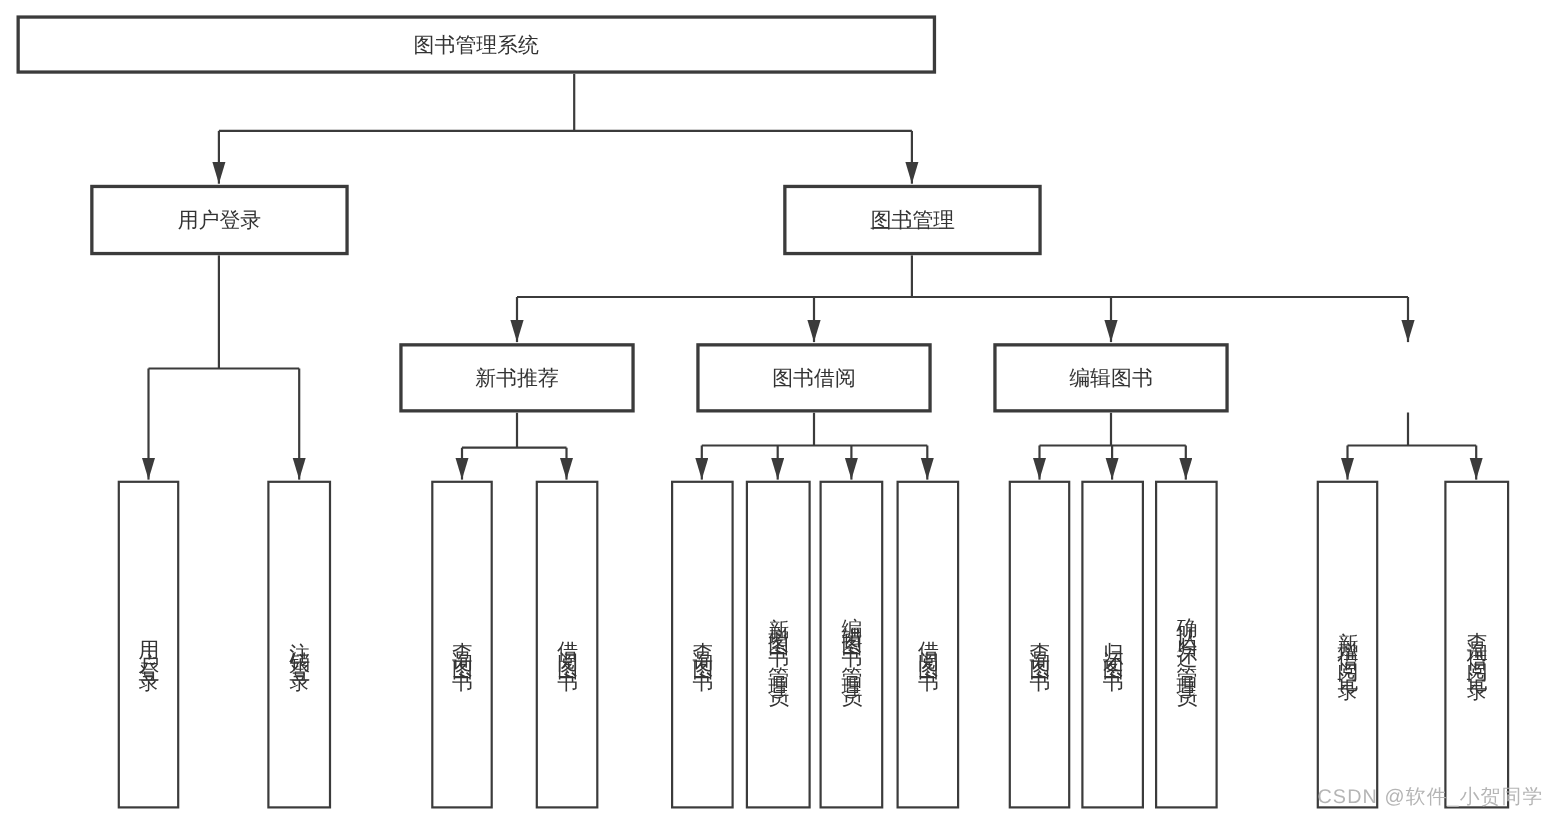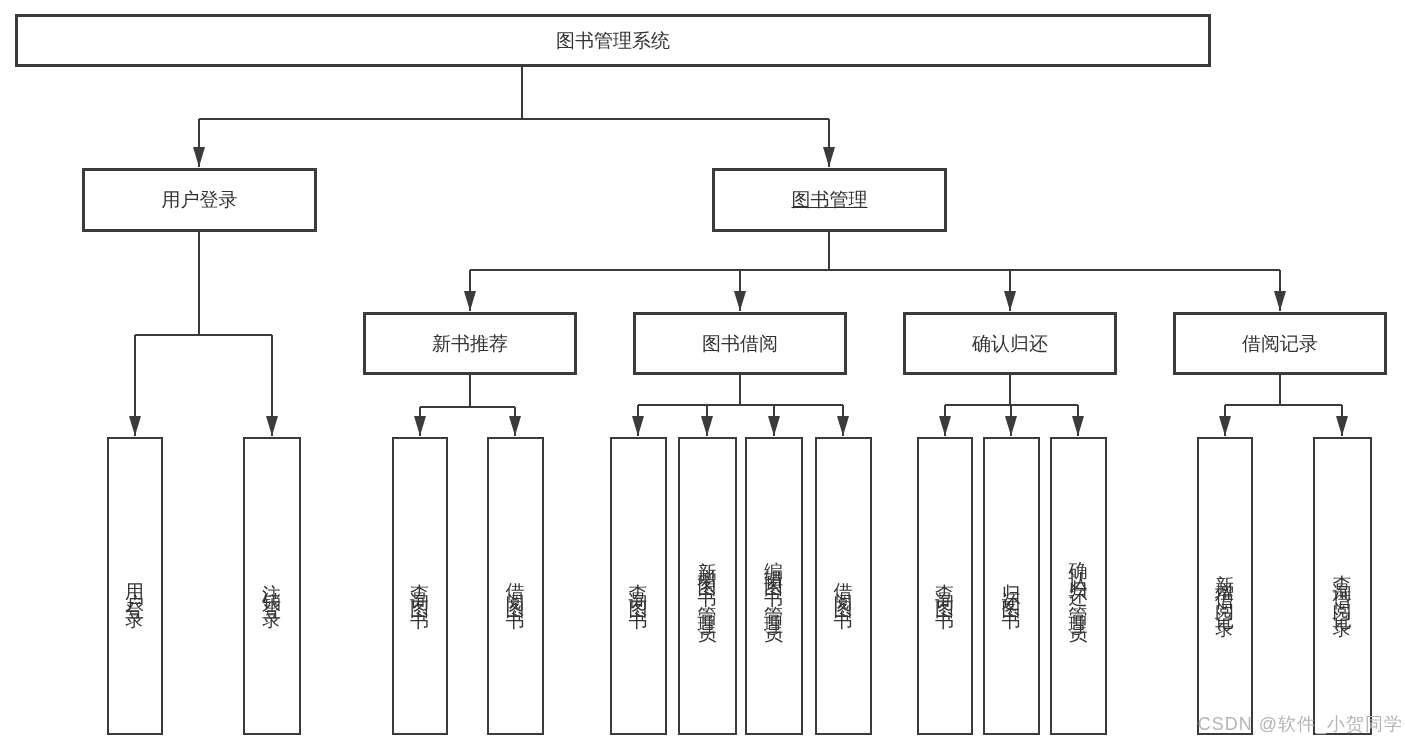--- a/index.html
+++ b/index.html
@@ -14,21 +14,21 @@
   #connectors{position:absolute;left:0;top:0;z-index:1;}
   .box{
     position:absolute;
     box-sizing:border-box;
     background:#ffffff;
     border:2px solid #3b3b3b;
     display:flex;align-items:center;justify-content:center;
     z-index:2;
   }
   .rootbox{
-    left:15px;top:14px;width:1196px;height:53px;
+    left:15px;top:14px;width:836px;height:53px;
     border-width:3px;font-size:19px;
   }
   .l2box{top:168px;height:64px;width:235px;border-width:3px;font-size:19px;}
   .l3box{top:312px;height:63px;width:214px;border-width:3px;font-size:19px;}
   .vbox{top:437px;height:298px;}
   .vtext{
     writing-mode:vertical-rl;
     text-orientation:mixed;
     font-size:19px;
     letter-spacing:9px;
@@ -114,24 +114,21 @@
     <span class="hlabel">图书管理</span>
   </div>
 
   <div class="box l3box" style="left:633px;">
     <span class="hlabel">图书借阅</span>
   </div>
   <div class="box l3box" style="left:363px;">
     <span class="hlabel">新书推荐</span>
   </div>
   <div class="box l3box" style="left:903px;">
-    <span class="hlabel">确认归还</span>
-  </div>
-  <div class="box l3box" style="left:1173px;">
-    <span class="hlabel">借阅记录</span>
+    <span class="hlabel">编辑图书</span>
   </div>
 
   <div class="box vbox" style="left:107px;width:56px;">
     <span class="vtext">用户登录</span>
   </div>
   <div class="box vbox" style="left:243px;width:58px;">
     <span class="vtext">注销登录</span>
   </div>
 
   <div class="box vbox" style="left:392px;width:56px;">

